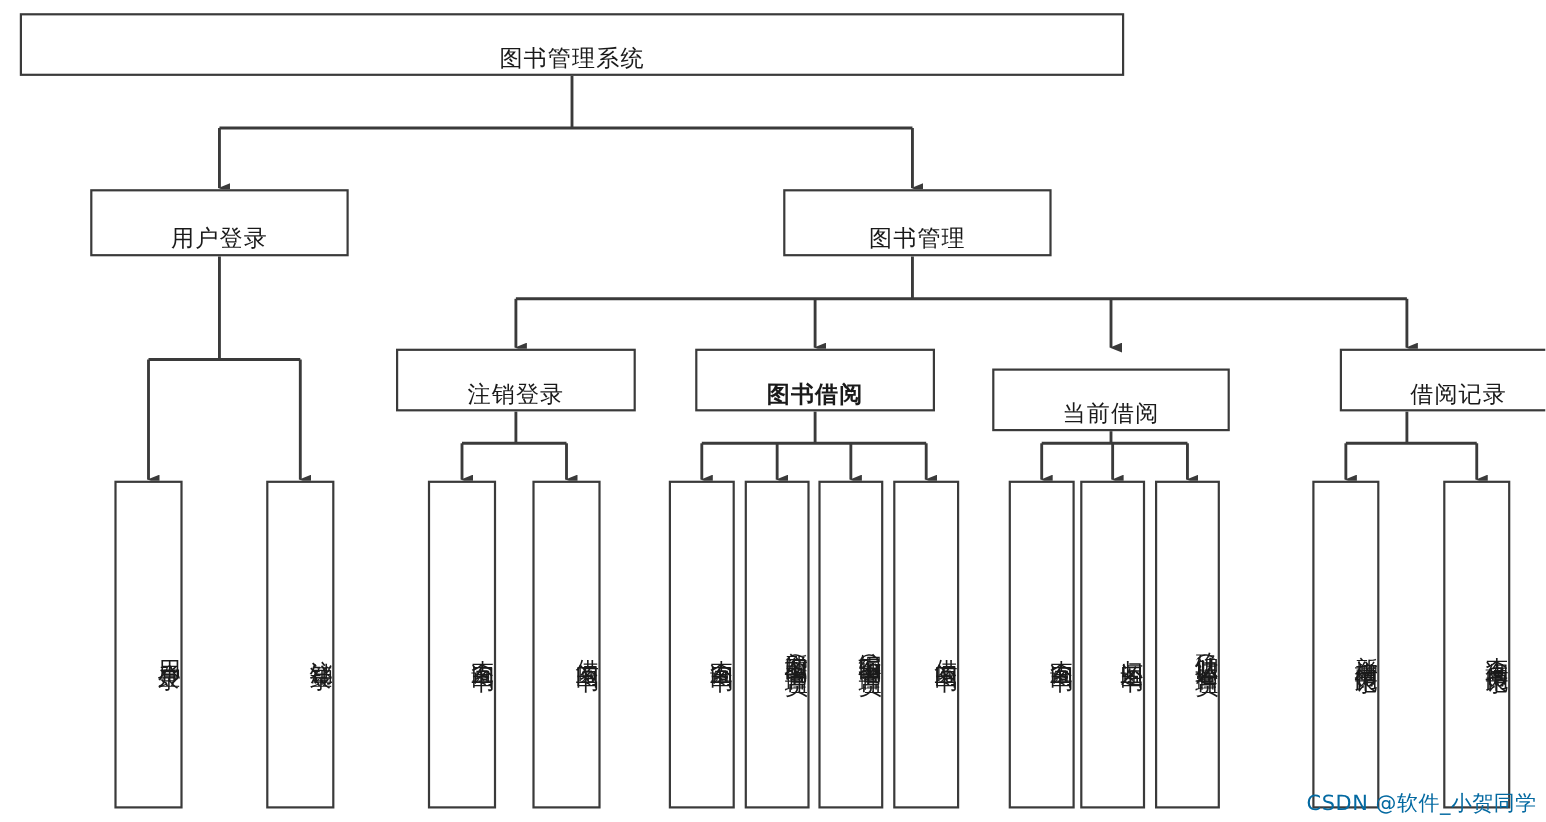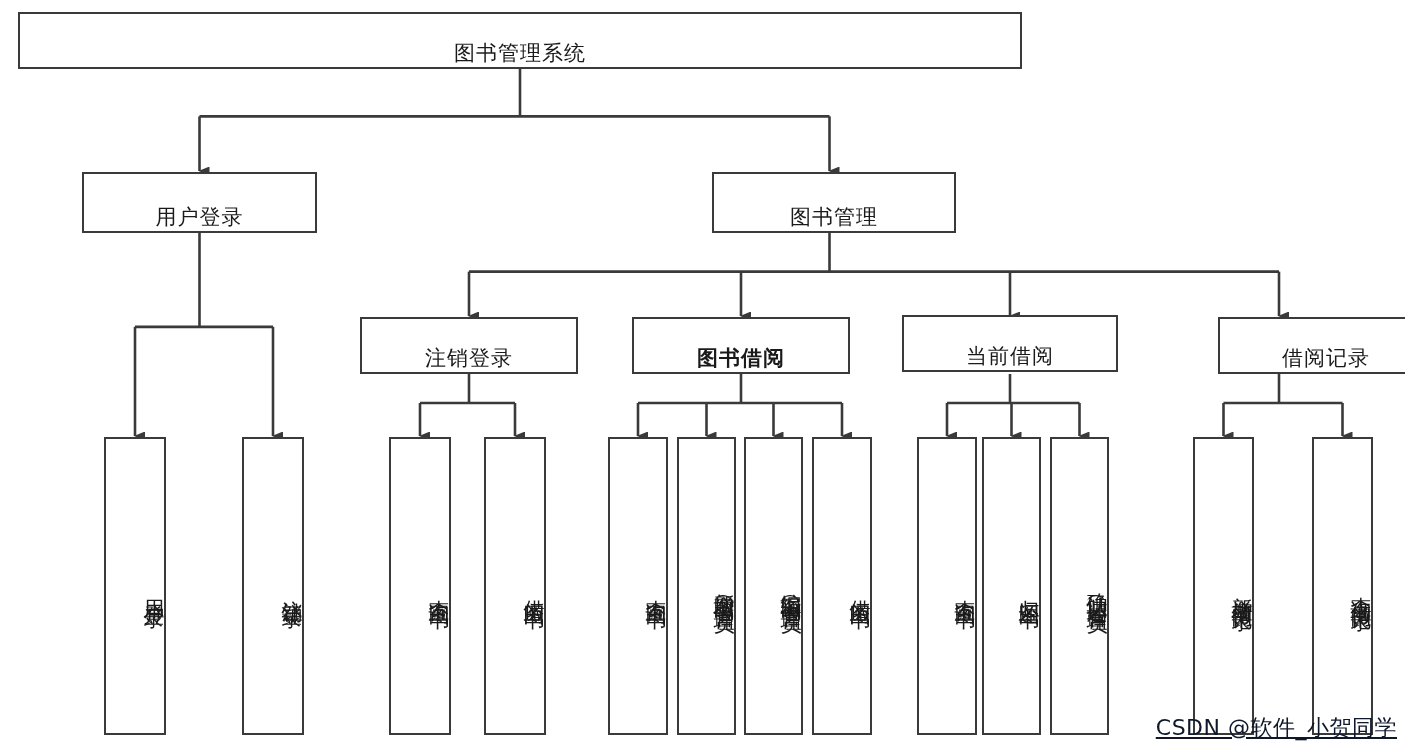--- a/index.html
+++ b/index.html
@@ -48,25 +48,24 @@
     line-height: 1;
   }
   .node-label {
     display: block;
     white-space: nowrap;
   }
   #watermark {
     position: absolute;
     right: 8px;
     bottom: 4px;
-    font-size: 22px;
-    color: #0f172a;
+    font-size: 19px;
+    color: #0369a1;
     white-space: nowrap;
     letter-spacing: 0.5px;
-    text-decoration: underline;
   }
 </style>
 </head>
 <body>
 
 <div id="canvas">
 
   <svg id="wires" viewBox="0 0 1405 747">
     <defs>
       <marker id="arrowhead" markerWidth="9" markerHeight="11" refX="4.5" refY="10" orient="auto" markerUnits="userSpaceOnUse">
@@ -119,21 +118,21 @@
       </div>
       <div class="node horiz" style="left: 712px; top: 172px; width: 244px; height: 61px;">
         <span class="node-label">图书管理</span>
       </div>
       <div class="node horiz" style="left: 360px; top: 317px; width: 218px; height: 57px;">
         <span class="node-label">注销登录</span>
       </div>
       <div class="node horiz" style="left: 632px; top: 317px; width: 218px; height: 57px; font-weight: bold;">
         <span class="node-label">图书借阅</span>
       </div>
-      <div class="node horiz" style="left: 902px; top: 315px; width: 216px; height: 57px;">
+      <div class="node horiz" style="left: 902px; top: 335px; width: 216px; height: 57px;">
         <span class="node-label">当前借阅</span>
       </div>
       <div class="node horiz" style="left: 1218px; top: 317px; width: 216px; height: 57px;">
         <span class="node-label">借阅记录</span>
       </div>
       <div class="node vert" style="left: 104px; top: 437px; width: 62px; height: 298px;">
         <span class="node-label">用户登录</span>
       </div>
       <div class="node vert" style="left: 242px; top: 437px; width: 62px; height: 298px;">
         <span class="node-label">注销登录</span>

